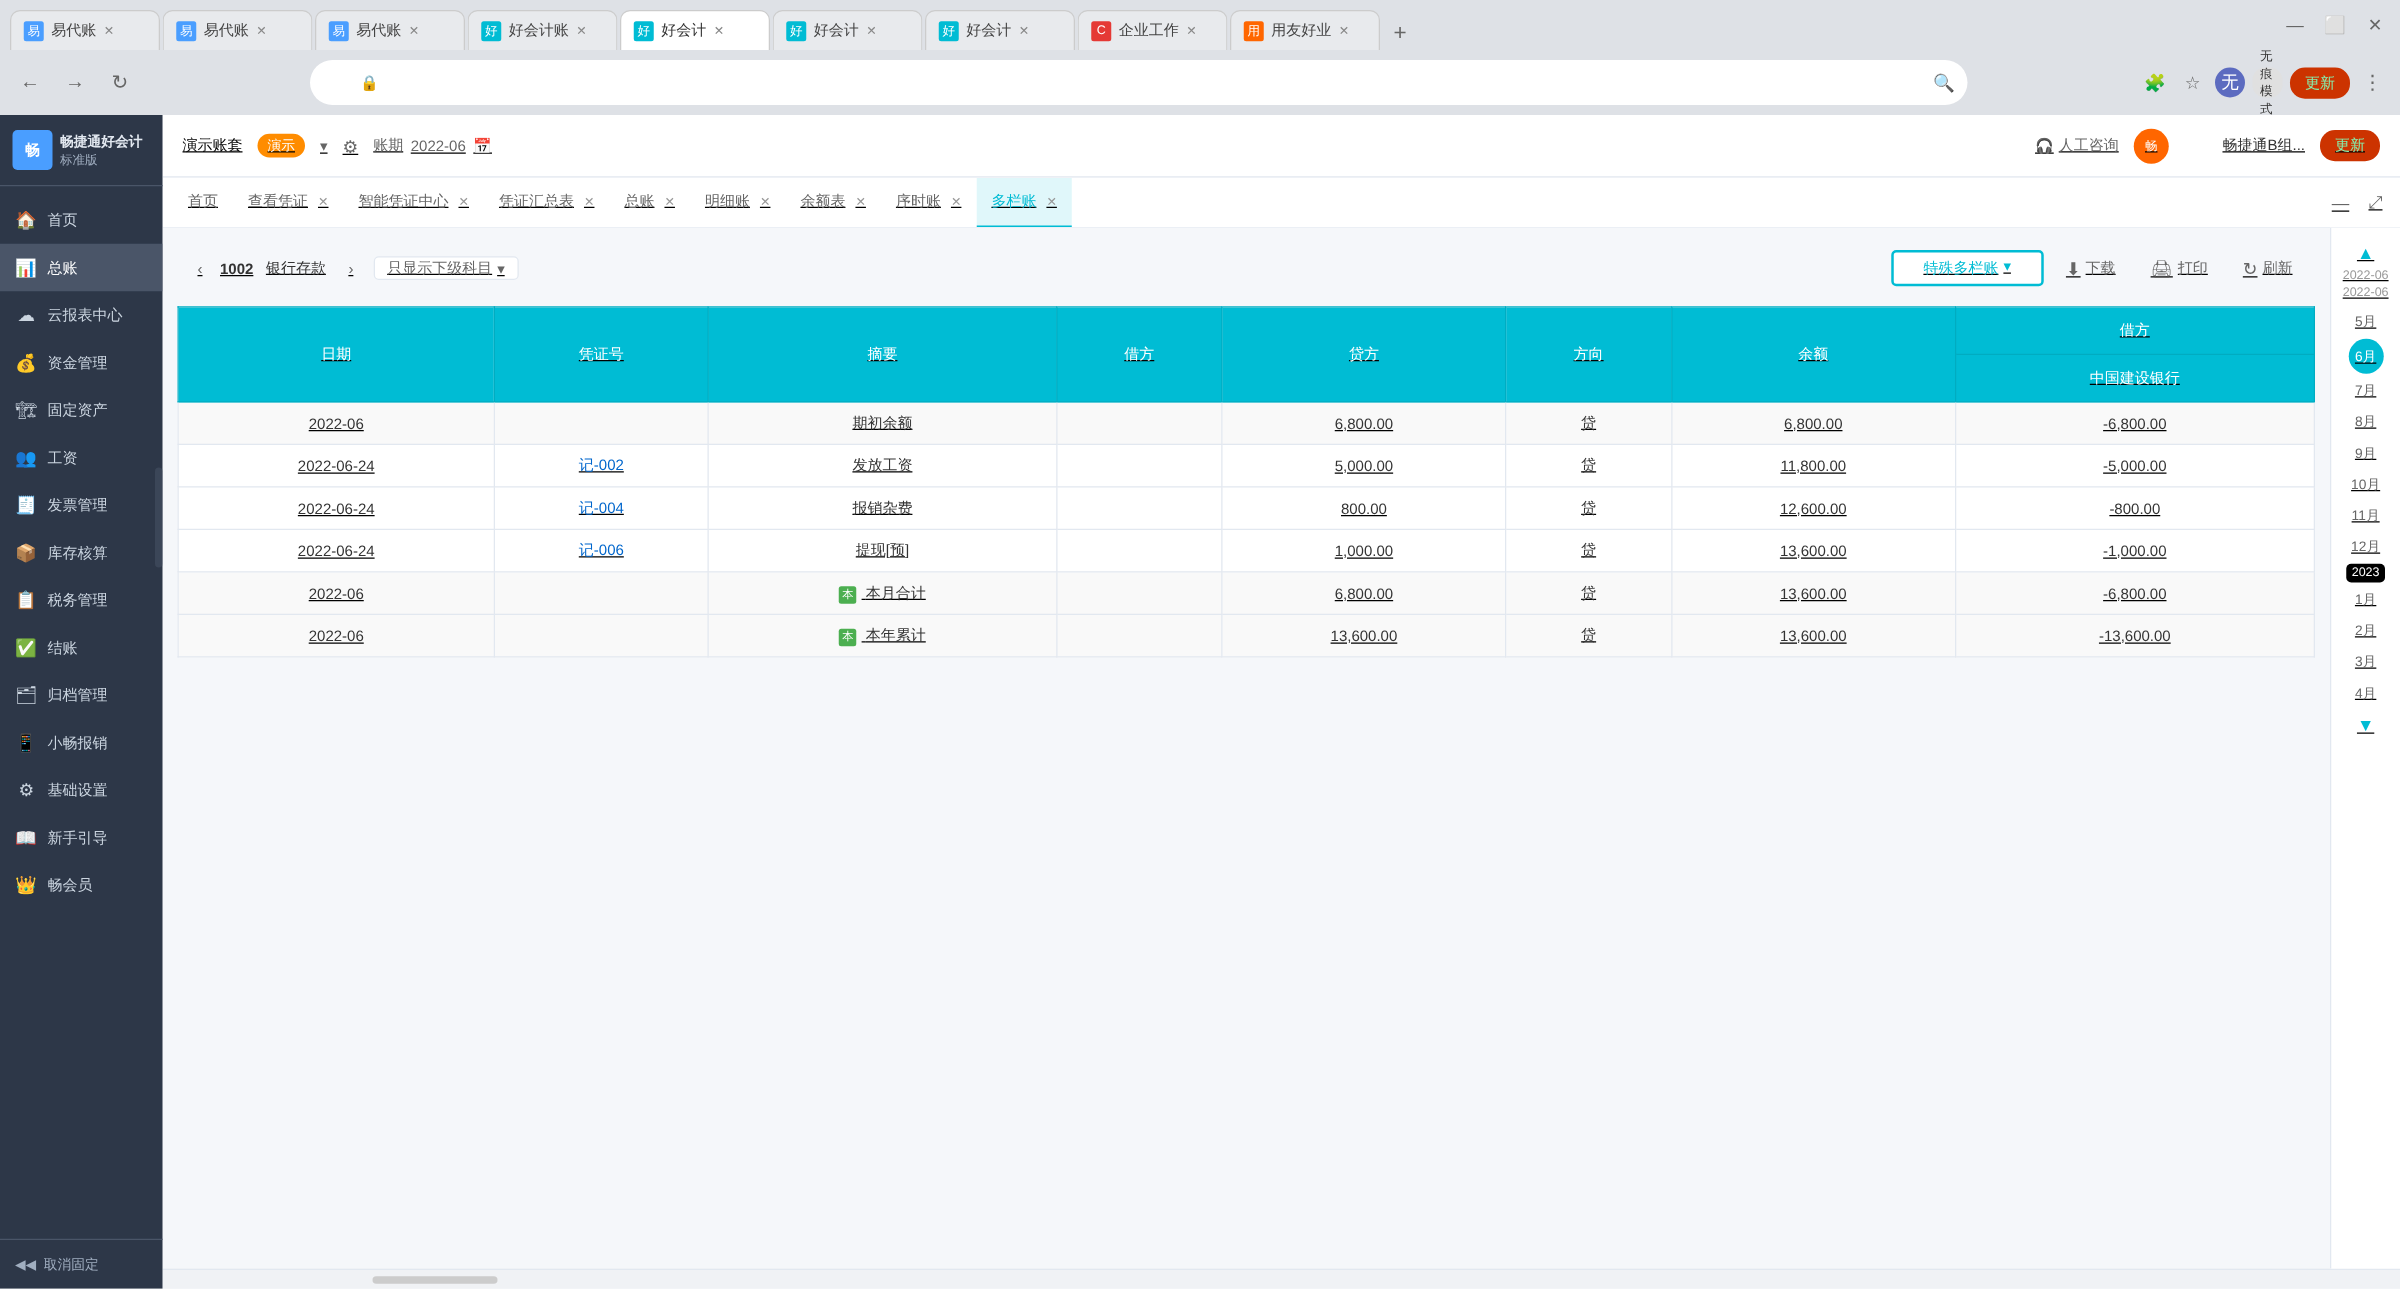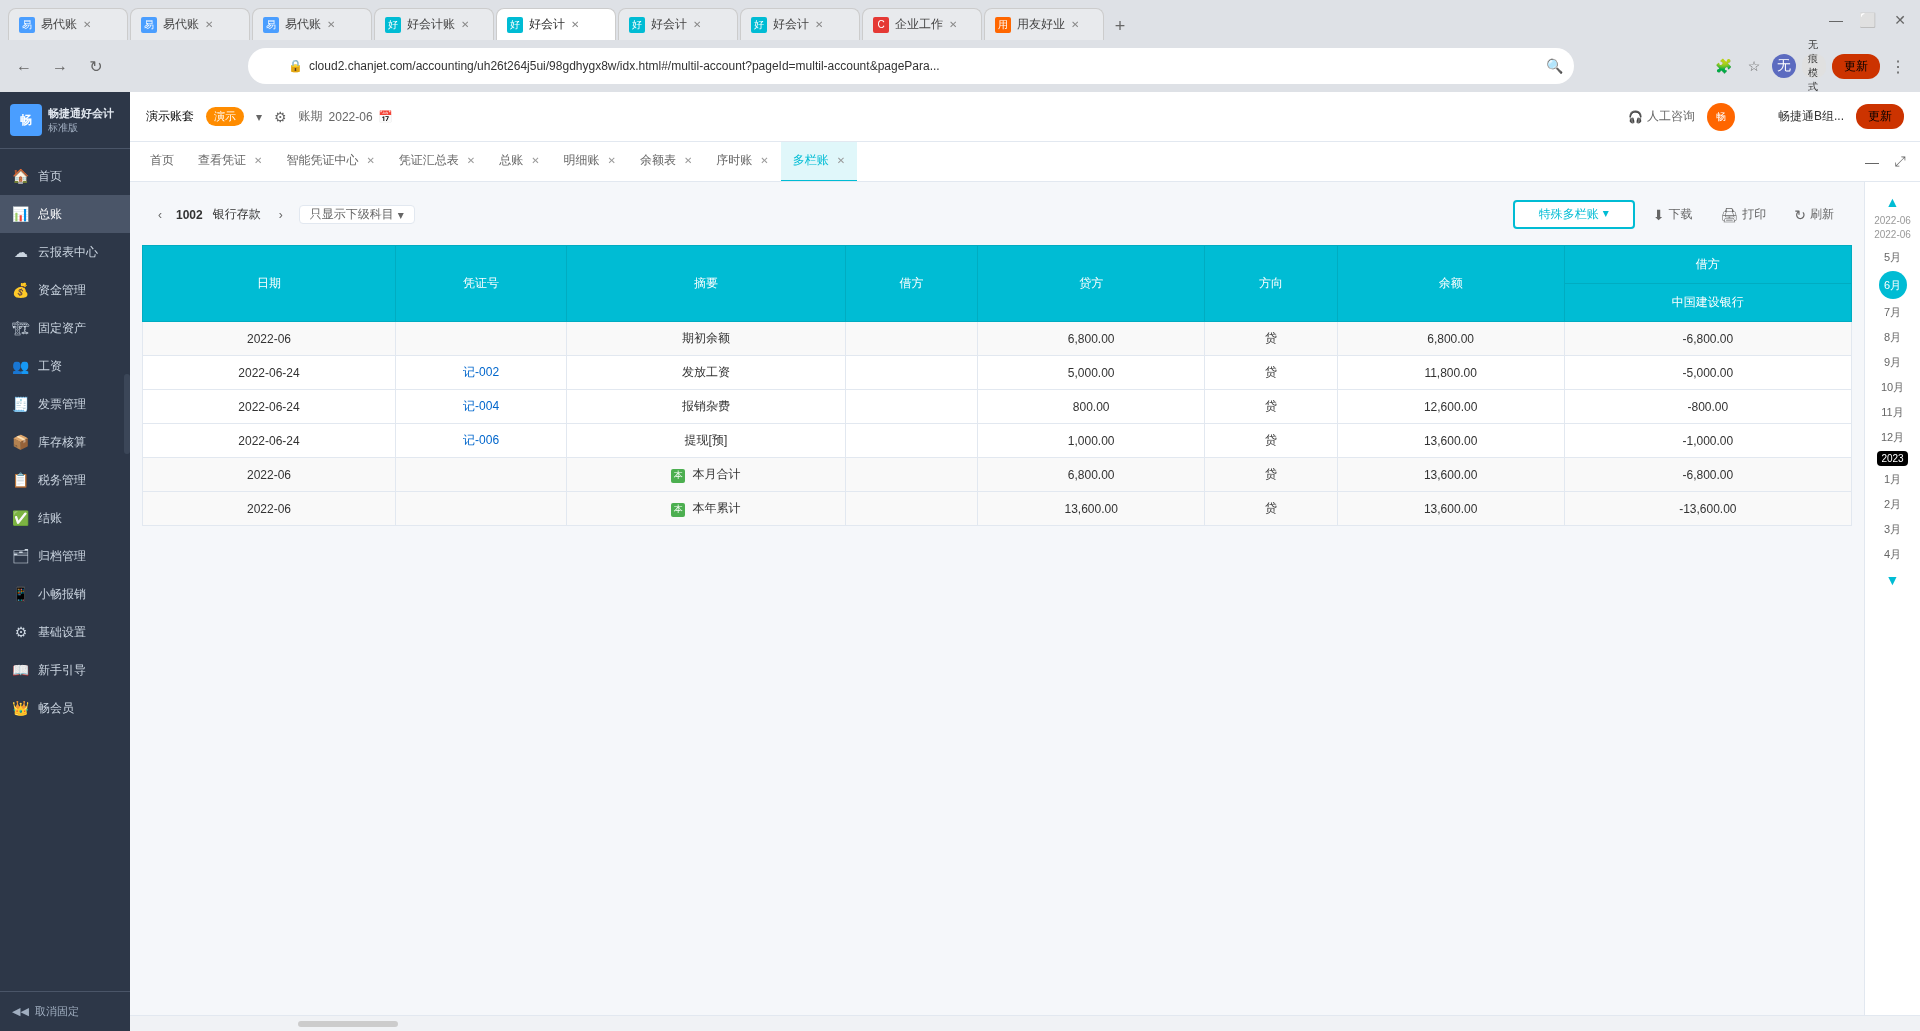--- a/index.html
+++ b/index.html
@@ -36,31 +36,31 @@
     .sidebar-logo { display: flex; align-items: center; gap: 6px; }
     .logo-icon { width: 32px; height: 32px; background: #4a9eff; border-radius: 4px; display: flex; align-items: center; justify-content: center; color: white; font-size: 12px; font-weight: bold; }
     .sidebar-nav { flex: 1; overflow-y: auto; padding: 8px 0; }
     .nav-item { display: flex; align-items: center; gap: 8px; padding: 10px 12px; cursor: pointer; color: #cbd5e0; font-size: 12px; }
     .nav-item.active { background: #4a5568; color: white; }
     .nav-icon { width: 18px; height: 18px; display: flex; align-items: center; justify-content: center; font-size: 14px; }
     .sidebar-footer { padding: 8px 12px; border-top: 1px solid #4a5568; }
     .sidebar-footer-item { display: flex; align-items: center; gap: 6px; color: #a0aec0; font-size: 11px; cursor: pointer; padding: 4px 0; }
 
     
-    .main-content { flex: 1; display: flex; flex-direction: column; background: #f5f7fa; overflow: hidden; }
+    .main-content { flex: 1; display: flex; flex-direction: column; background: #f5f7fa; overflow: hidden; text-decoration: underline; }
 
     
     .app-header { background: white; height: 50px; display: flex; align-items: center; padding: 0 16px; border-bottom: 1px solid #e2e8f0; gap: 12px; }
     .demo-badge { background: #ff8c00; color: white; padding: 2px 8px; border-radius: 10px; font-size: 11px; }
     .header-period { display: flex; align-items: center; gap: 6px; color: #666; font-size: 12px; }
     .header-right { margin-left: auto; display: flex; align-items: center; gap: 12px; }
     .consult-btn { display: flex; align-items: center; gap: 4px; color: #666; font-size: 12px; cursor: pointer; }
     .user-avatar { width: 28px; height: 28px; border-radius: 50%; background: #ff6600; color: white; display: flex; align-items: center; justify-content: center; font-size: 10px; }
     .user-name { font-size: 12px; color: #333; margin-left: 31px; }
-    .update-btn { background: #cc3300; color: #000000; padding: 4px 12px; border-radius: 12px; font-size: 12px; cursor: pointer; }
+    .update-btn { background: #cc3300; color: #86efac; padding: 4px 12px; border-radius: 12px; font-size: 12px; cursor: pointer; }
 
     
     .page-tabs { background: white; display: flex; align-items: center; padding: 0 8px; border-bottom: 1px solid #e2e8f0; overflow-x: auto; height: 40px; }
     .page-tab { display: flex; align-items: center; padding: 0 12px; height: 40px; font-size: 12px; color: #666; cursor: pointer; white-space: nowrap; border-bottom: 2px solid transparent; gap: 4px; }
     .page-tab.active { color: #00bcd4; border-bottom: 2px solid #00bcd4; background: #e0f7fa; }
     .tab-x { font-size: 10px; color: #999; margin-left: 4px; cursor: pointer; }
     .page-tab-actions { margin-left: auto; display: flex; gap: 4px; }
     .page-tab-action-btn { width: 24px; height: 24px; display: flex; align-items: center; justify-content: center; cursor: pointer; color: #666; font-size: 14px; }
 
     
@@ -157,21 +157,20 @@
     <div class="browser-btn">✕</div>
   </div>
 </div>
 
 <div class="address-bar-row">
   <div class="nav-btn">←</div>
   <div class="nav-btn">→</div>
   <div class="nav-btn">↻</div>
   <div class="address-bar">
     <span style="margin-right:6px; color:#666;">🔒</span>
-    <span style="font-size:12px; color:#333;">cloud2.chanjet.com/accounting/uh26t264j5ui/98gdhygx8w/idx.html#/multil-account?pageId=multil-account&amp;pagePara...</span>
     <div style="position:absolute; right:10px; display:flex; gap:6px; align-items:center;">
       <span style="color:#666; font-size:14px;">🔍</span>
     </div>
   </div>
   <div class="toolbar-icons">
     <div class="toolbar-icon" style="font-size:14px; color:#666;">🧩</div>
     <div class="toolbar-icon" style="font-size:14px; color:#666;">☆</div>
     <div class="toolbar-icon" style="font-size:14px; color:#666; background:#5c6bc0; color:white; border-radius:50%; width:24px; height:24px; display:flex; align-items:center; justify-content:center;">无</div>
     <div class="toolbar-icon" style="font-size:10px; color:#333; background:#e0e0e0; padding:2px 6px; border-radius:10px;">无痕模式</div>
     <div class="update-btn">更新</div>

